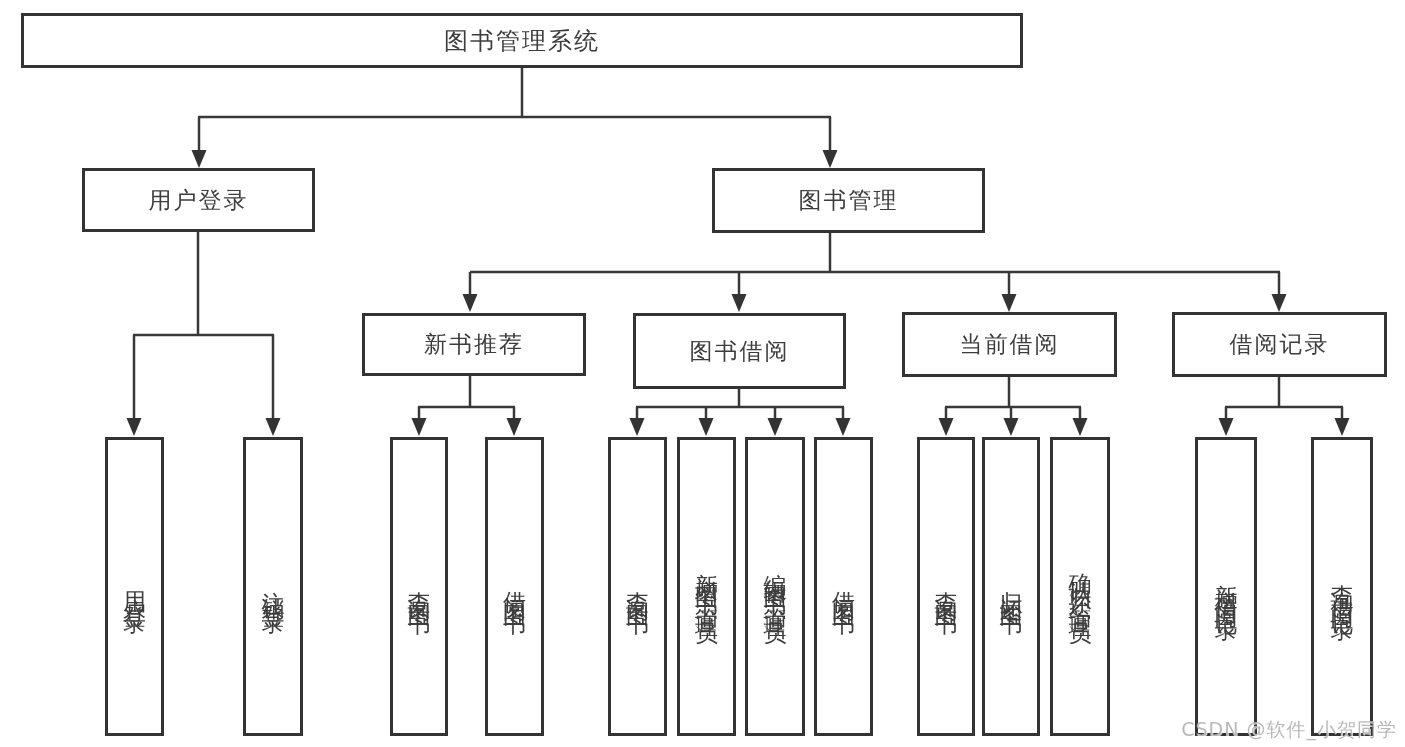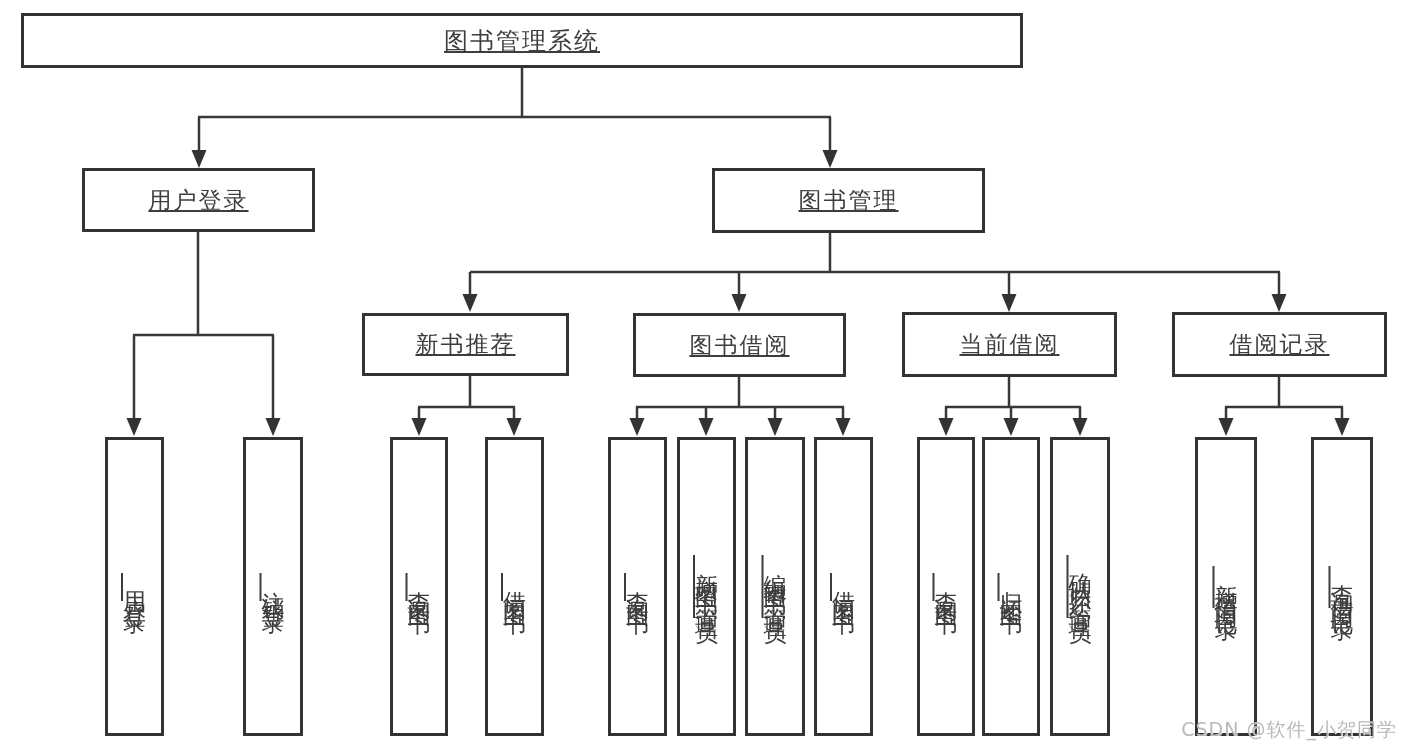--- a/index.html
+++ b/index.html
@@ -31,21 +31,21 @@
     line-height: 1;
   }
   .node.h { letter-spacing: 2px; }
   .node.root-node { font-size: 24px; }
   .node.v {
     writing-mode: vertical-rl;
     text-orientation: mixed;
     letter-spacing: 7px;
     font-size: 23px;
   }
-  .node span { display: inline-block; text-decoration: underline; }
+  .node span { display: inline-block; }
   .watermark {
     position: absolute;
     right: 8px;
     bottom: 4px;
     z-index: 5;
     font-size: 19px;
     color: #b9b9b9;
     letter-spacing: 1px;
     text-shadow: 1px 1px 0 rgba(255,255,255,0.75);
     white-space: nowrap;
@@ -140,24 +140,24 @@
     <span>图书管理系统</span>
   </div>
 
   <div class="node h" style="left:82px;top:168px;width:233px;height:64px">
     <span>用户登录</span>
   </div>
   <div class="node h" style="left:712px;top:168px;width:273px;height:65px">
     <span>图书管理</span>
   </div>
 
-  <div class="node h" style="left:362px;top:313px;width:207px;height:63px">
+  <div class="node h" style="left:362px;top:313px;width:224px;height:63px">
     <span>新书推荐</span>
   </div>
-  <div class="node h" style="left:633px;top:313px;width:213px;height:64px">
+  <div class="node h" style="left:633px;top:313px;width:213px;height:76px">
     <span>图书借阅</span>
   </div>
   <div class="node h" style="left:902px;top:312px;width:215px;height:65px">
     <span>当前借阅</span>
   </div>
   <div class="node h" style="left:1172px;top:312px;width:215px;height:65px">
     <span>借阅记录</span>
   </div>
 
   <div class="node v" style="left:105px;top:437px;width:59px;height:299px">

